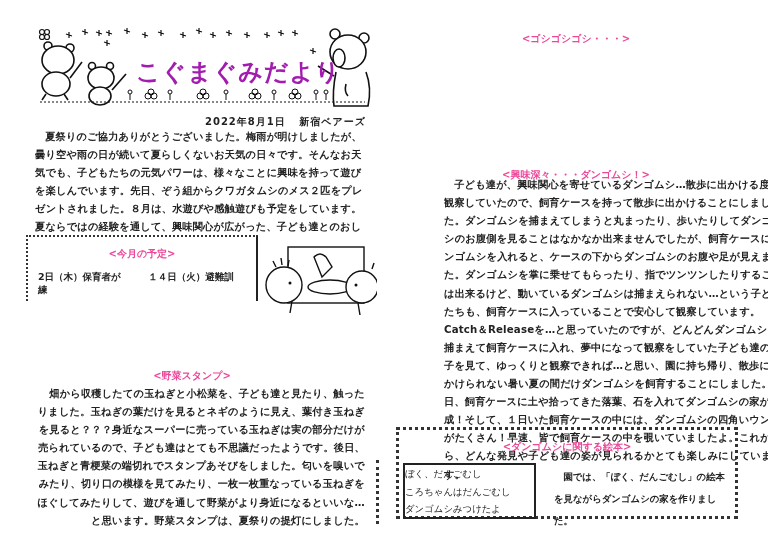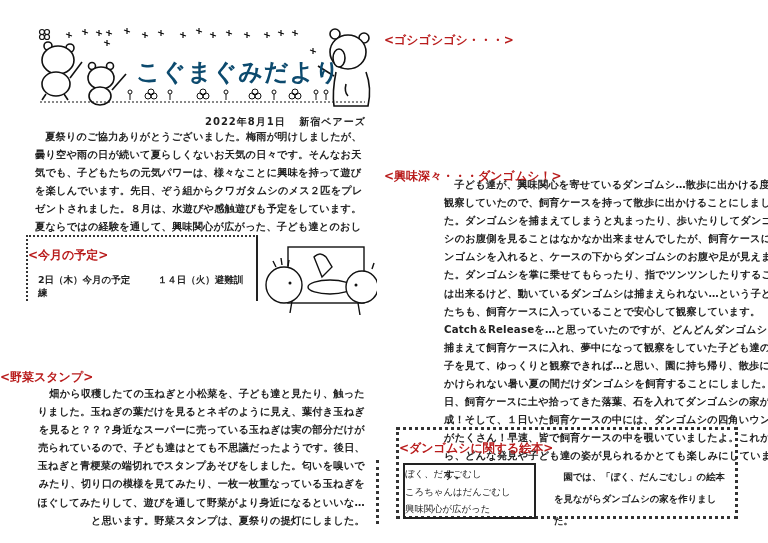--- a/index.html
+++ b/index.html
@@ -6,21 +6,21 @@
     html, body { width: 768px; height: 543px; background: #ffffff; overflow: hidden; }
     body { font-family: "DejaVu Sans", sans-serif; color: #111; position: relative; }
 
     .page { position: absolute; inset: 0; }
 
     
     .header-art { position: absolute; left: 30px; top: 28px; width: 345px; height: 80px; }
     .header-art svg { width: 100%; height: 100%; }
     .title {
       position: absolute; left: 136px; top: 56px;
-      font-size: 24px; font-weight: bold; letter-spacing: 1px; color: #0c4a6e;
+      font-size: 24px; font-weight: bold; letter-spacing: 1px; color: #a21caf;
     }
     .dateline {
       position: absolute; left: 205px; top: 115px;
       font-size: 10px; font-weight: bold; letter-spacing: 1px; color: #222;
     }
 
     .body-text {
       font-size: 10.2px; line-height: 18.1px; font-weight: bold; color: #222;
       letter-spacing: 0.2px;
     }
@@ -28,21 +28,21 @@
 
     .indent { text-indent: 1em; }
 
     
     .schedule-box {
       position: absolute; left: 26px; top: 235px; width: 232px; height: 66px;
       border-top: 2px dotted #333; border-left: 2px dotted #333; border-right: 2px solid #222;
       background: #fff; z-index: 2;
     }
     .box-title {
-      font-size: 12px; font-weight: bold; text-align: left; color: #b91c1c;
+      font-size: 10px; font-weight: bold; text-align: center; color: #ec4899;
     }
     .schedule-box .box-title { margin-top: 10px; }
     .schedule-row {
       font-size: 9.5px; font-weight: bold; margin-top: 10px; margin-left: 10px; color: #222;
     }
     .schedule-row span { margin-right: 24px; }
 
     .aquarium { position: absolute; left: 262px; top: 245px; width: 115px; height: 70px; }
     .aquarium svg { width: 100%; height: 100%; }
 
@@ -174,21 +174,21 @@
   <div class="dateline">
     <span>2022年8月1日</span>&nbsp;&nbsp;
     <span>新宿ベアーズ</span>
   </div>
 
   <p class="body-text intro indent">夏祭りのご協力ありがとうございました。梅雨が明けしましたが、曇り空や雨の日が続いて夏らしくないお天気の日々です。そんなお天気でも、子どもたちの元気パワーは、様々なことに興味を持って遊びを楽しんでいます。先日、ぞう組からクワガタムシのメス２匹をプレゼントされました。８月は、水遊びや感触遊びも予定をしています。夏ならではの経験を通して、興味関心が広がった、子ども達とのおしゃべりを楽しみにしています。</p>
 
   <div class="schedule-box">
     <div class="box-title">&lt;今月の予定&gt;</div>
     <div class="schedule-row">
-      <span>2日（木）今月の予定</span>
+      <span>2日（木）保育者が</span>
       <span>１４日（火）避難訓練</span>
     </div>
   </div>
 
   <div class="aquarium">
     <svg viewBox="0 0 115 70">
       <g stroke="#111" stroke-width="1.4" fill="#fff">
         <rect x="26" y="2" width="76" height="56"></rect>
         <path d="M52 12 q6 -6 12 0 l6 10 l-10 10 z"></path>
         <ellipse cx="68" cy="42" rx="22" ry="7"></ellipse>
@@ -214,18 +214,18 @@
   <div class="box-title dango-title">&lt;興味深々・・・ダンゴムシ！&gt;</div>
   <p class="body-text dango indent">子ども達が、興味関心を寄せているダンゴムシ…散歩に出かける度に観察していたので、飼育ケースを持って散歩に出かけることにしました。ダンゴムシを捕まえてしまうと丸まったり、歩いたりしてダンゴムシのお腹側を見ることはなかなか出来ませんでしたが、飼育ケースにダンゴムシを入れると、ケースの下からダンゴムシのお腹や足が見えました。ダンゴムシを掌に乗せてもらったり、指でツンツンしたりすることは出来るけど、動いているダンゴムシは捕まえられない…という子どもたちも、飼育ケースに入っていることで安心して観察しています。Catch＆Releaseを…と思っていたのですが、どんどんダンゴムシを捕まえて飼育ケースに入れ、夢中になって観察をしていた子ども達の様子を見て、ゆっくりと観察できれば…と思い、園に持ち帰り、散歩に出かけられない暑い夏の間だけダンゴムシを飼育することにしました。翌日、飼育ケースに土や拾ってきた落葉、石を入れてダンゴムシの家が完成！そして、１日いた飼育ケースの中には、ダンゴムシの四角いウンチがたくさん！早速、皆で飼育ケースの中を覗いていましたよ。これから、どんな発見や子ども達の姿が見られるかとても楽しみにしています。</p>
 
   <div class="bracket-left"></div>
 
   <div class="books-box">
     <div class="box-title">&lt;ダンゴムシに関する絵本&gt;</div>
     <div class="book-list">
       <div>ぼく、だんごむし</div>
       <div>ころちゃんはだんごむし</div>
-      <div>興味関心が広がった</div>
+      <div>ダンゴムシみつけたよ</div>
     </div>
     <p class="book-note indent">園では、「ぼく、だんごむし」の絵本を見ながらダンゴムシの家を作りました。</p>
   </div>
 
 </div>
 
 </body></html>

